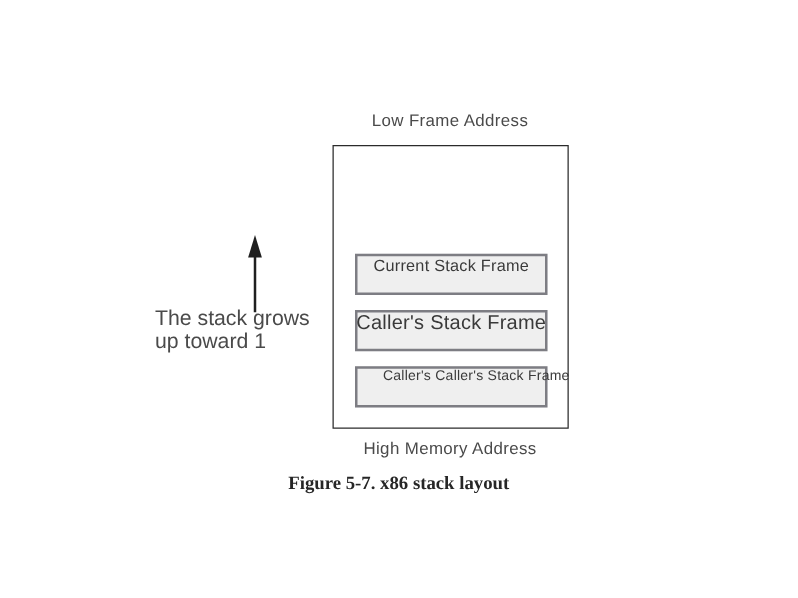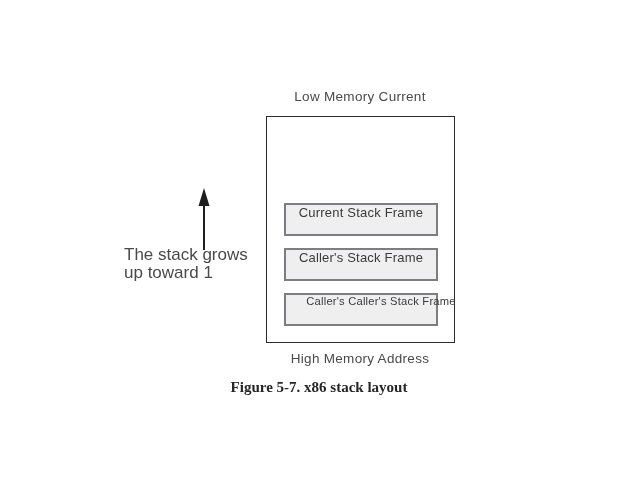--- a/index.html
+++ b/index.html
@@ -74,21 +74,21 @@
     font-family: "Liberation Sans", sans-serif;
     color: #3a3a3a;
     letter-spacing: 0.2px;
     white-space: nowrap;
   }
   #stack-frame-0 { top: 203px; }
   #stack-frame-1 { top: 248px; }
   #stack-frame-2 { top: 293px; padding-left: 40px; }
 
   #stack-frame-0 .stack-frame-label { font-size: 13px; }
-  #stack-frame-1 .stack-frame-label { font-size: 13px; }
+  #stack-frame-1 .stack-frame-label { font-size: 16px; }
   #stack-frame-2 .stack-frame-label { font-size: 11.2px; }
 
   
   #growth-arrow {
     position: absolute;
     left: 186px;
     top: 186px;
     width: 36px;
     height: 64px;
   }
@@ -122,21 +122,21 @@
     font-size: 15px;
     color: #262626;
     white-space: nowrap;
   }
 </style>
 </head>
 <body>
 
 <div id="figure-root">
 
-  <div class="memory-label" id="low-memory-label">Low Memory Current</div>
+  <div class="memory-label" id="low-memory-label">Low Frame Address</div>
 
   <div id="stack-box"></div>
 
   <div class="stack-frame" id="stack-frame-0">
     <span class="stack-frame-label">Current Stack Frame</span>
   </div>
 
   <div class="stack-frame" id="stack-frame-1">
     <span class="stack-frame-label">Caller's Stack Frame</span>
   </div>

